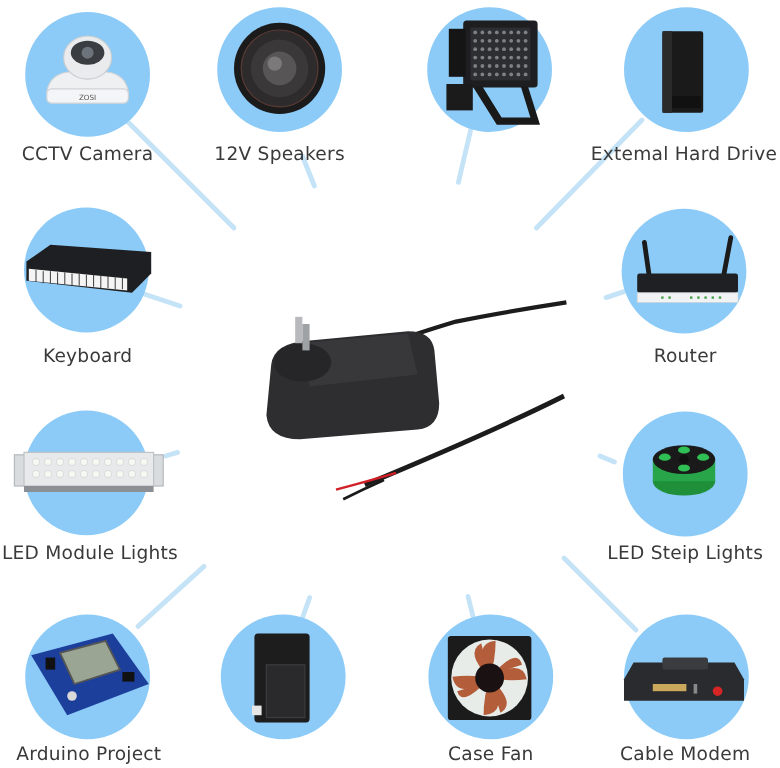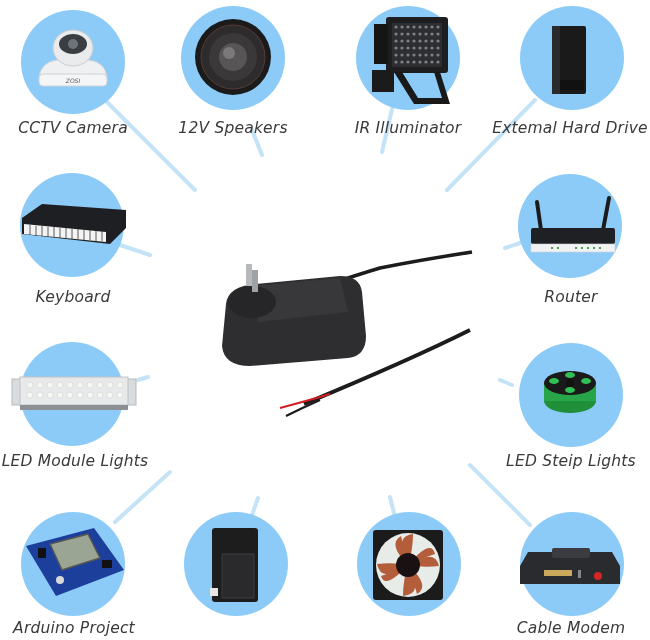--- a/index.html
+++ b/index.html
@@ -1,18 +1,18 @@
 <!DOCTYPE html>
 <html><head>
 <meta charset="utf-8">
 <style>
   * { box-sizing: border-box; margin: 0; padding: 0; }
   html, body { width: 650px; height: 640px; background: #ffffff; overflow: hidden; }
   body { position: relative; font-family: "DejaVu Sans", sans-serif; }
-  .stage { position: absolute; left: 0; top: 0; width: 650px; height: 640px; font-style: italic; }
+  .stage { position: absolute; left: 0; top: 0; width: 650px; height: 640px; }
   svg.lines { position: absolute; left: 0; top: 0; width: 650px; height: 640px; }
   .circle {
     position: absolute; width: 104px; height: 104px; border-radius: 50%;
     background: #8ccbf7;
   }
   .label {
     position: absolute; width: 190px; text-align: center;
     font-size: 15.5px; color: #3a3a3a; letter-spacing: 0.2px; white-space: nowrap;
   }
   .icon { position: absolute; }
@@ -113,21 +113,20 @@
         <circle cx="48" cy="50" r="1.6"></circle>
         <circle cx="54" cy="50" r="1.6"></circle>
         <circle cx="60" cy="50" r="1.6"></circle>
         <circle cx="66" cy="50" r="1.6"></circle>
         <circle cx="72" cy="50" r="1.6"></circle>
     </g>
     <rect x="8" y="12" width="14" height="40" fill="#151516"></rect>
     <rect x="6" y="58" width="22" height="22" fill="#1b1b1c"></rect>
     <path d="M28 60 L48 92 L84 92 L74 60 L68 60 L76 86 L52 86 L36 60 Z" fill="#19191a"></path>
   </svg>
-  <div class="label" style="left:313px;top:119px;">IR Illuminator</div>
 
   <div class="circle" style="left:520px;top:6px;"></div>
   <svg class="icon" style="left:550px;top:24px;" width="40" height="72" viewBox="0 0 40 72">
     <rect x="2" y="2" width="34" height="68" rx="2" fill="#1a1a1b"></rect>
     <rect x="2" y="2" width="8" height="68" fill="#2a2a2b"></rect>
     <rect x="10" y="56" width="24" height="10" fill="#111"></rect>
   </svg>
   <div class="label" style="left:475px;top:119px;">Extemal Hard Drive</div>
 
   <div class="circle" style="left:20px;top:173px;"></div>
@@ -255,20 +254,21 @@
       <path d="M35 35 Q62 18 66 36 Q50 38 35 35Z"></path>
       <path d="M35 35 Q52 64 30 66 Q30 50 35 35Z"></path>
       <path d="M35 35 Q8 54 4 34 Q20 32 35 35Z"></path>
       <path d="M35 35 Q14 14 28 6 Q32 20 35 35Z"></path>
       <path d="M35 35 Q58 8 62 24 Q48 28 35 35Z"></path>
       <path d="M35 35 Q58 56 44 64 Q40 50 35 35Z"></path>
       <path d="M35 35 Q12 60 8 46 Q22 42 35 35Z"></path>
     </g>
     <circle cx="35" cy="35" r="12" fill="#1a1212"></circle>
   </svg>
+  <div class="label" style="left:314px;top:619px;">Case Fan</div>
 
   <div class="circle" style="left:520px;top:512px;"></div>
   <svg class="icon" style="left:518px;top:544px;" width="104" height="48" viewBox="0 0 104 48">
     <path d="M10 8 L94 8 L102 22 L102 40 L2 40 L2 22 Z" fill="#2a2b2e"></path>
     <rect x="34" y="4" width="38" height="10" rx="2" fill="#3b3c40"></rect>
     <rect x="26" y="26" width="28" height="6" fill="#caa95c"></rect>
     <rect x="60" y="26" width="3" height="8" fill="#888"></rect>
     <circle cx="80" cy="32" r="4" fill="#d52525"></circle>
   </svg>
   <div class="label" style="left:476px;top:619px;">Cable Modem</div>

